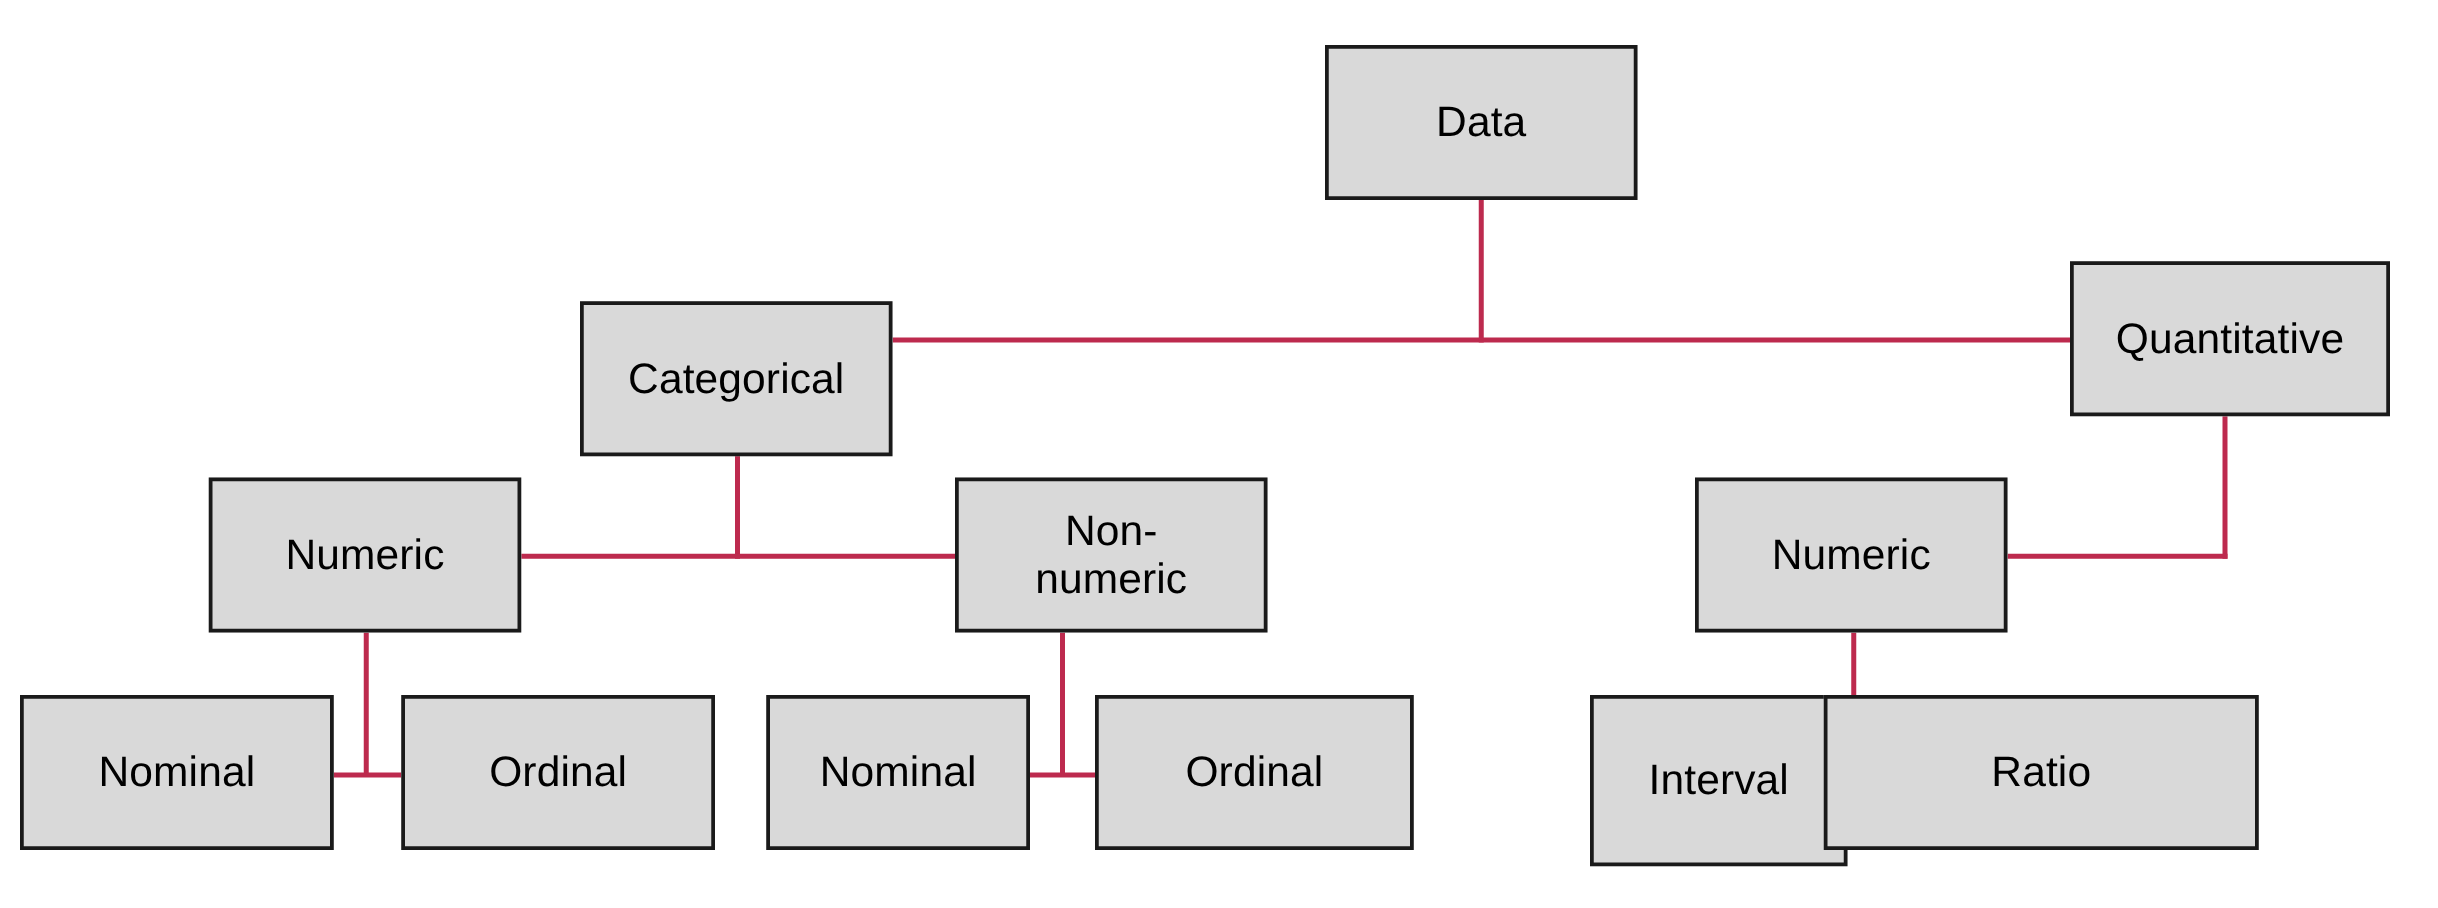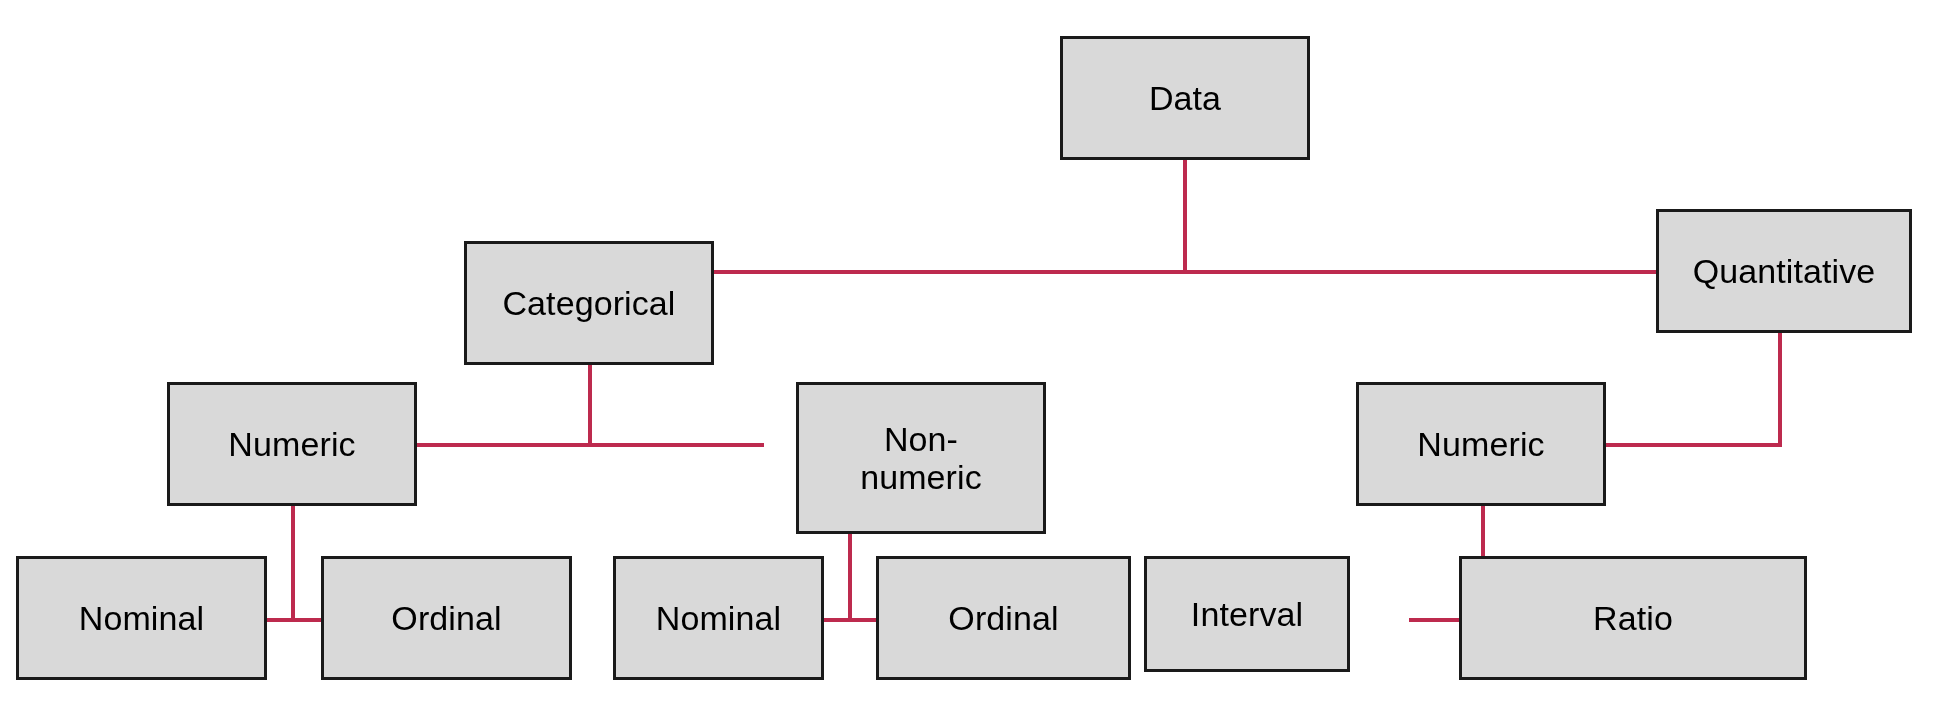--- a/index.html
+++ b/index.html
@@ -68,30 +68,30 @@
   <div class="edge h" style="left:1409px; top:618px; width:50px;"></div>
 
   <div class="node" style="left:1060px; top:36px; width:250px; height:124px;">Data</div>
 
   <div class="node" style="left:464px; top:209px; width:250px; height:124px;margin-top:32px;">Categorical</div>
 
   <div class="node" style="left:1656px; top:209px; width:256px; height:124px;">Quantitative</div>
 
   <div class="node" style="left:167px; top:382px; width:250px; height:124px;">Numeric</div>
 
-  <div class="node" style="left:796px; top:382px; width:250px; height:152px;">Non-
+  <div class="node" style="left:764px; top:382px; width:250px; height:124px;">Non-
 numeric</div>
 
   <div class="node" style="left:1356px; top:382px; width:250px; height:124px;">Numeric</div>
 
   <div class="node" style="left:16px; top:556px; width:251px; height:124px;">Nominal</div>
 
   <div class="node" style="left:321px; top:556px; width:251px; height:124px;">Ordinal</div>
 
   <div class="node" style="left:613px; top:556px; width:211px; height:124px;">Nominal</div>
 
   <div class="node" style="left:876px; top:556px; width:255px; height:124px;">Ordinal</div>
 
-  <div class="node" style="left:1144px; top:556px; width:206px; height:116px;">Interval</div>
+  <div class="node" style="left:1272px; top:556px; width:206px; height:137px;">Interval</div>
 
   <div class="node" style="left:1459px; top:556px; width:348px; height:124px;">Ratio</div>
 
 </div>
 
 </body></html>

